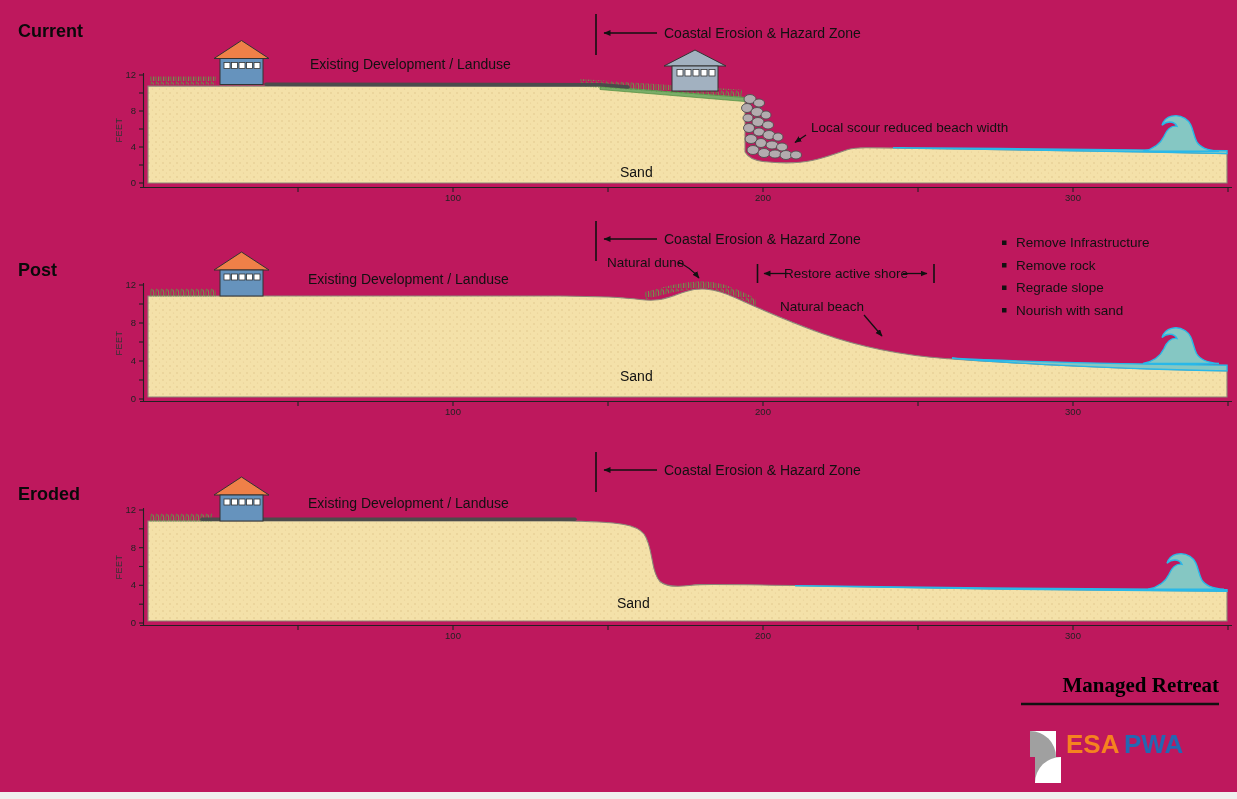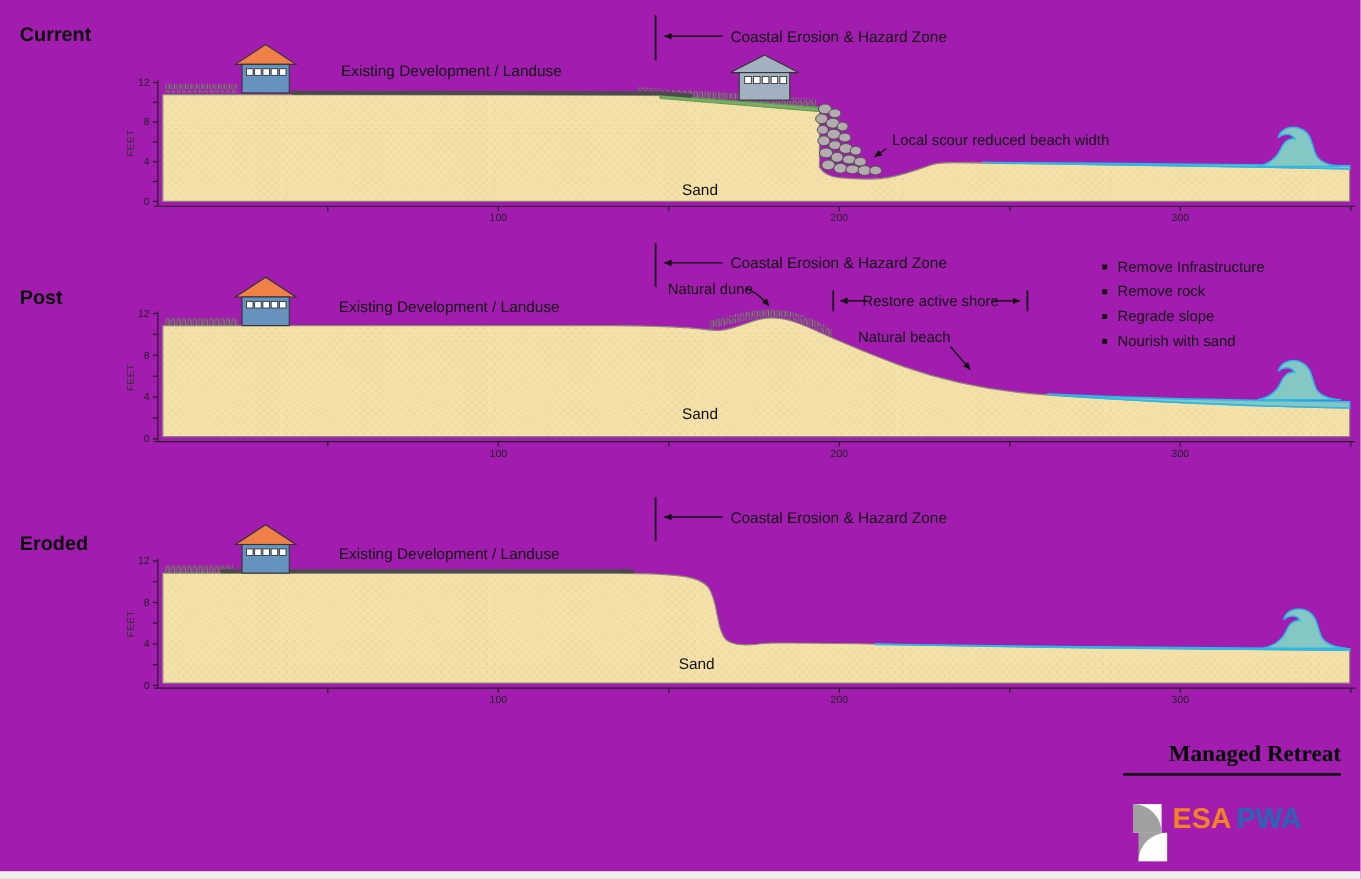--- a/index.html
+++ b/index.html
@@ -1,16 +1,16 @@
 <!DOCTYPE html>
 <html><head>
 <meta charset="utf-8">
 <style>
   html,body{margin:0;padding:0;background:#fff;}
-  #stage{position:relative;width:1237px;height:799px;background:#a21caf;overflow:hidden;
+  #stage{position:relative;width:1237px;height:799px;background:#be185d;overflow:hidden;
          font-family:"Liberation Sans", sans-serif;}
   svg text{font-family:"Liberation Sans", sans-serif;}
   .ttl{font-size:18px;font-weight:bold;fill:#0a0a0a;}
   .lbl{font-size:14px;fill:#111;}
   .lbl-s{font-size:13.5px;fill:#111;}
   .tick{font-size:9.5px;fill:#222;}
   .feet{font-size:9px;fill:#333;letter-spacing:0.5px;}
   .sandlbl{font-size:14px;fill:#111;}
   .mr-title{font-family:"Liberation Serif", serif;font-size:21px;font-weight:bold;fill:#000;}
   .esa{font-size:26px;font-weight:bold;fill:#f58220;}

